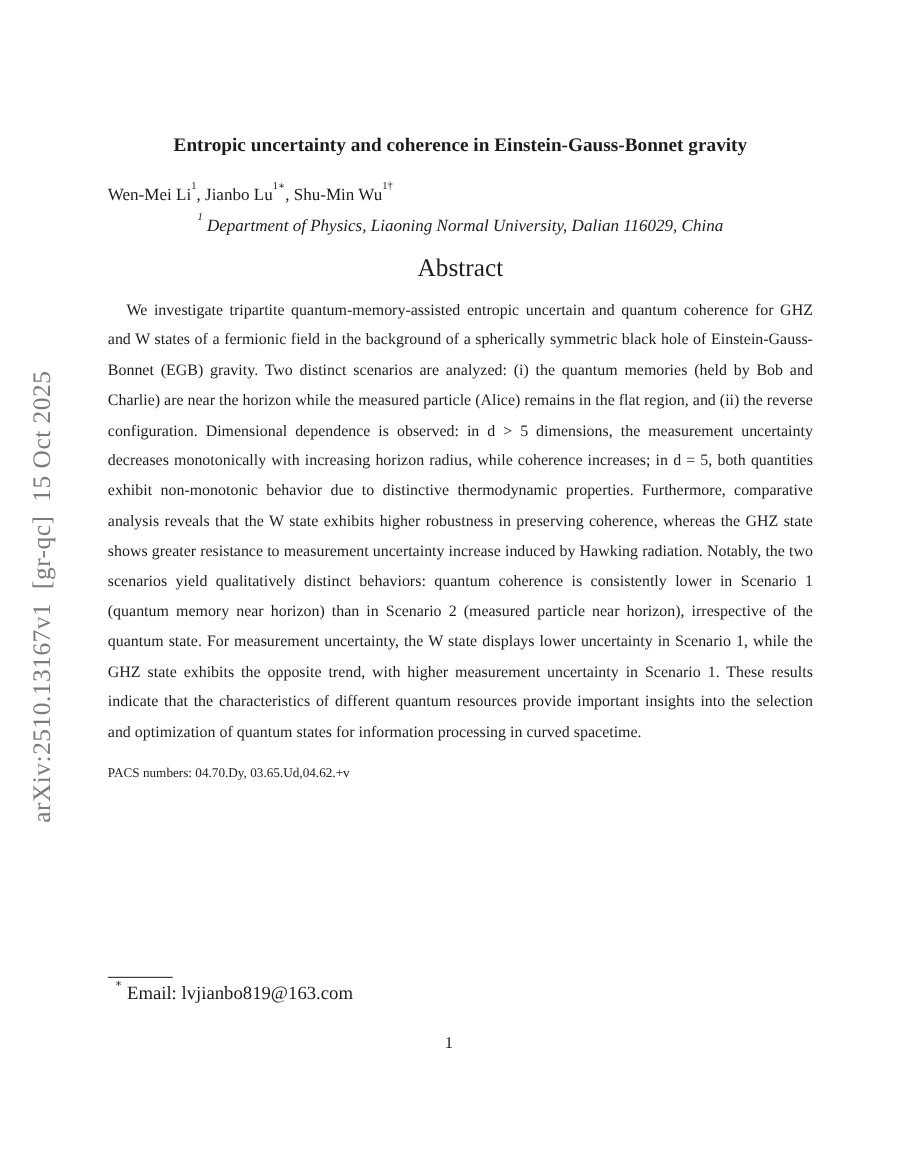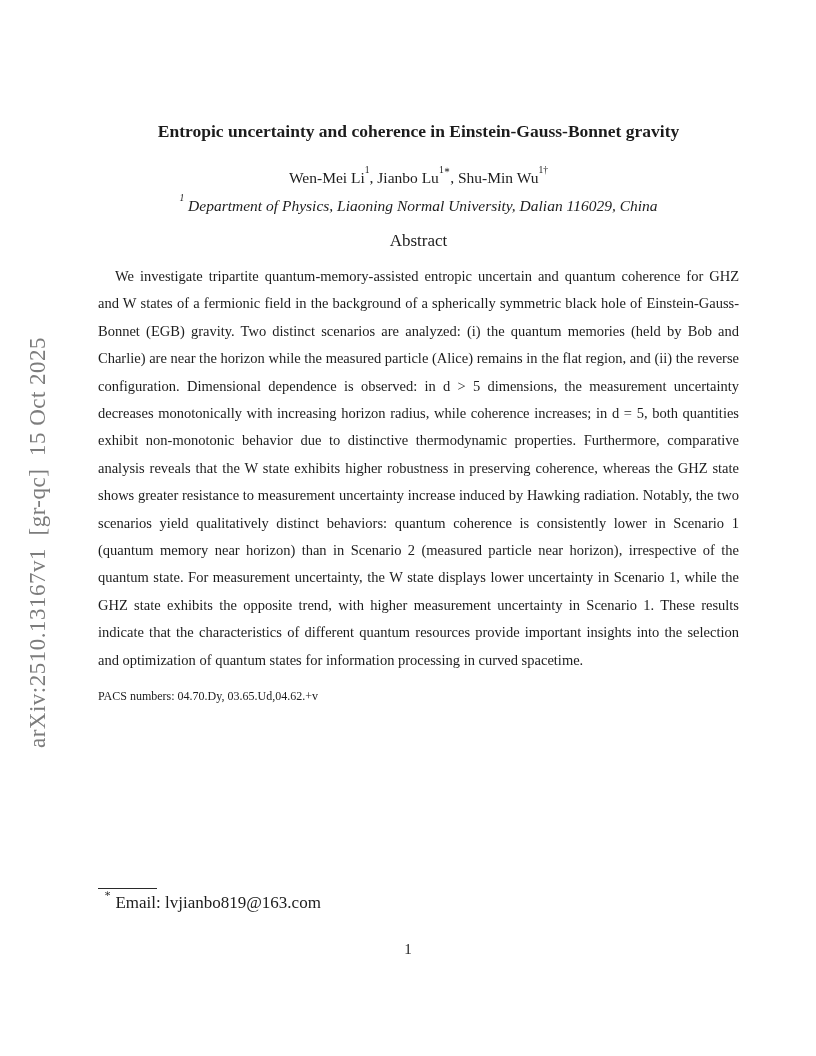--- a/index.html
+++ b/index.html
@@ -32,40 +32,40 @@
   .paper-title {
     margin-top: 121px;
     text-align: center;
     font-weight: bold;
     font-size: 17.5px;
     line-height: 21px;
   }
 
   .authors {
     margin-top: 27px;
-    text-align: center;
+    text-align: left;
     font-size: 15.5px;
   }
   .authors sup, .affiliation sup, .fn-line sup {
     font-size: 62%;
     position: relative; top: -0.45em;
     line-height: 0;
   }
 
   .affiliation {
     margin-top: 10px;
     text-align: center;
     font-style: italic;
     font-size: 15.5px;
   }
 
   .abs-heading {
     margin-top: 16px;
     text-align: center;
-    font-size: 17px;
+    font-size: 23px;
   }
 
   .abs-body {
     margin-top: 12px;
     font-size: 14.5px;
     line-height: 27.4px;
     text-align: justify;
     text-indent: 17px;
   }
 

